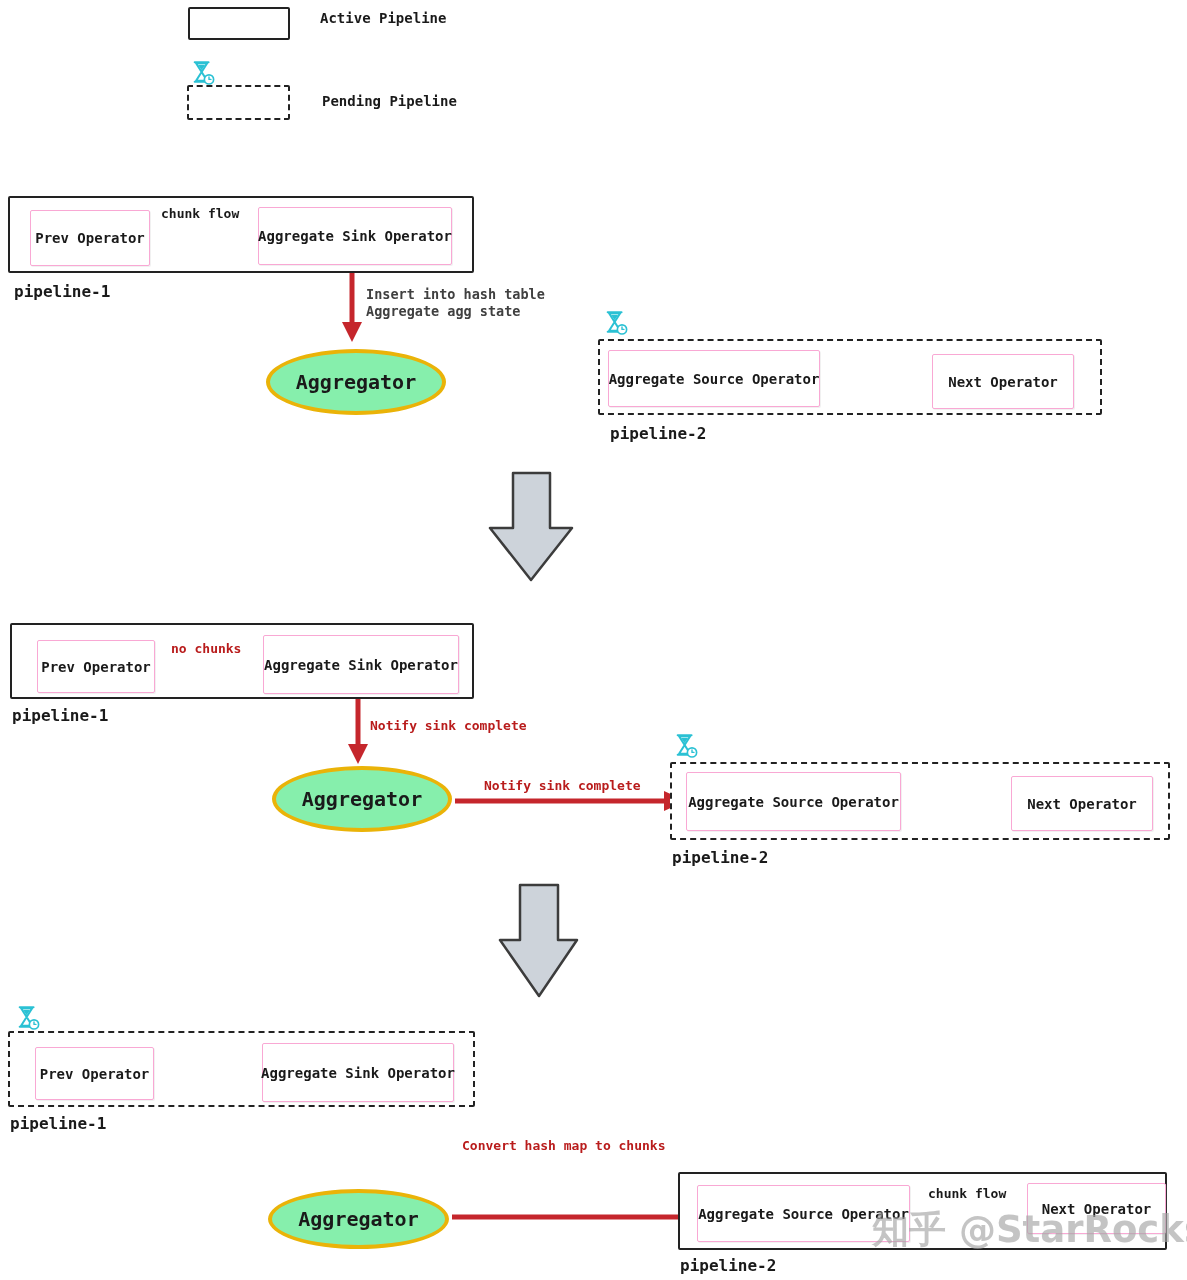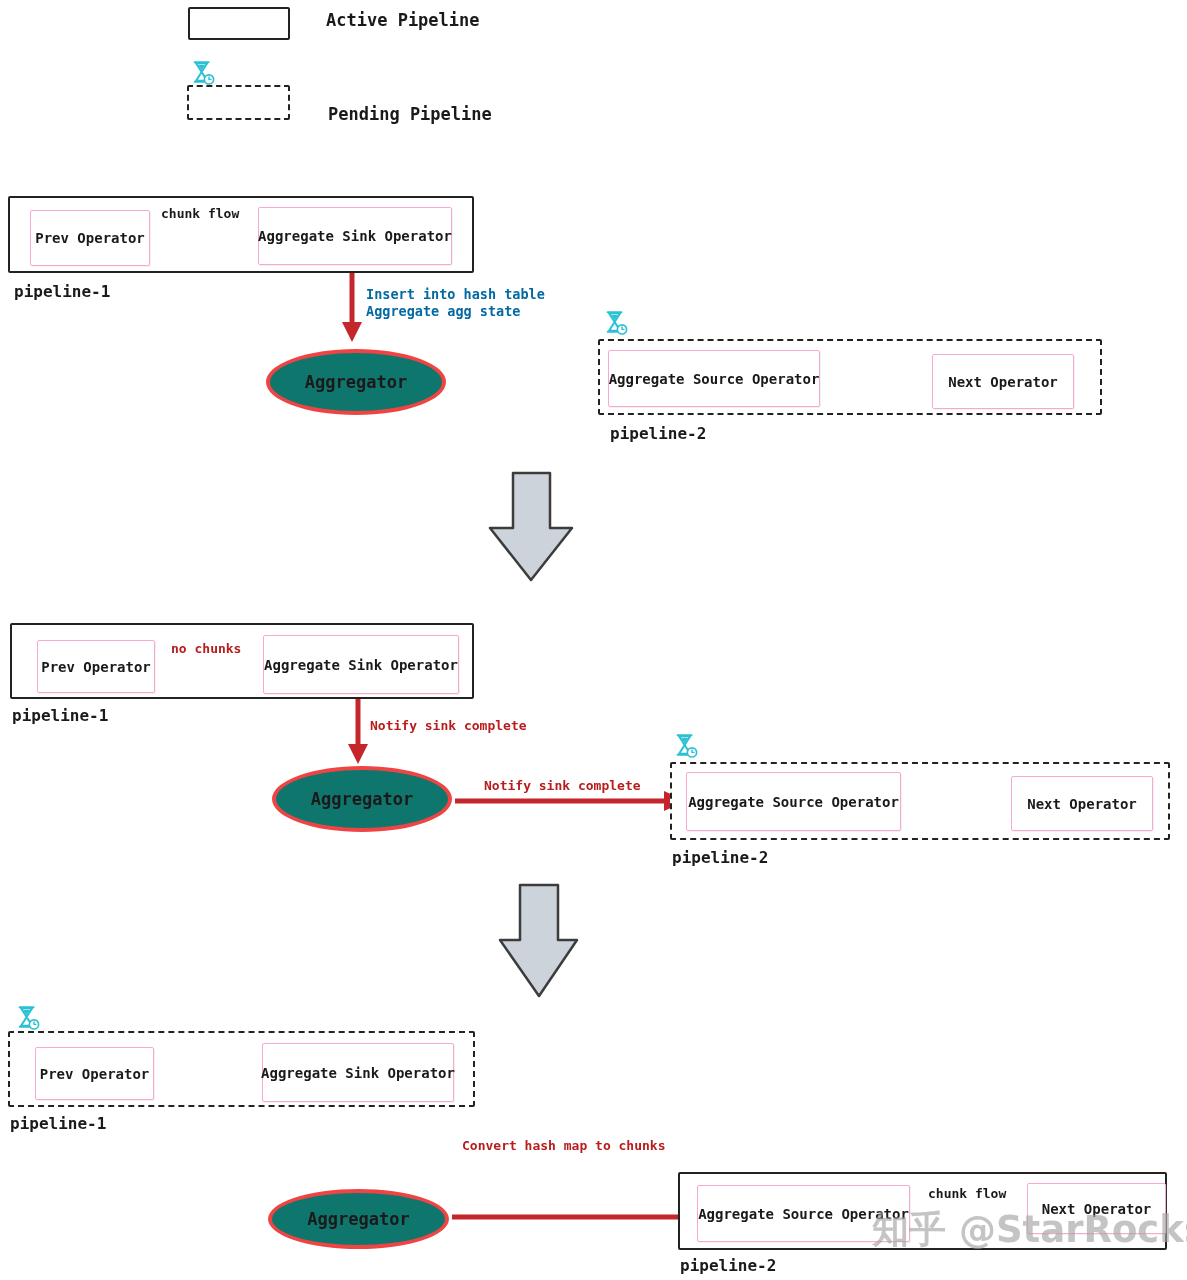--- a/index.html
+++ b/index.html
@@ -13,28 +13,28 @@
     display:flex;align-items:center;justify-content:center;
     font-size:14px;white-space:nowrap;box-shadow:1px 1px 0 #9992;
   }
   .outer{
     position:absolute;border:2px solid #222;background:#fff;border-radius:2px;
   }
   .outer.dashed{border:2px dashed #222;}
   .pipe-label{position:absolute;font-size:16px;letter-spacing:0px;text-align:right;}
   .flow-label{position:absolute;font-size:13px;white-space:nowrap;}
   .flow-label.red{color:#b91c1c;}
-  .red-note{position:absolute;font-size:13.5px;color:#0369a1;line-height:17px;white-space:nowrap;}
+  .red-note{position:absolute;font-size:13.5px;color:#404040;line-height:17px;white-space:nowrap;}
   .ellipse{
-    position:absolute;border:4px solid #ef4444;border-radius:50%;background:#0f766e;
-    display:flex;align-items:center;justify-content:center;font-size:17px;
+    position:absolute;border:4px solid #eab308;border-radius:50%;background:#86efac;
+    display:flex;align-items:center;justify-content:center;font-size:20px;
   }
   .legend-rect-solid{position:absolute;border:2px solid #222;border-radius:2px;background:#fff;}
   .legend-rect-dashed{position:absolute;border:2px dashed #222;border-radius:2px;background:#fff;}
-  .legend-label{position:absolute;font-size:17px;white-space:nowrap;margin-left:6px;}
+  .legend-label{position:absolute;font-size:14px;white-space:nowrap;}
   .hourglass{position:absolute;width:24px;height:27px;}
   #arrow-layer{position:absolute;left:0;top:0;width:1187px;height:1280px;pointer-events:none;}
   .watermark{
     position:absolute;font-size:37px;color:rgba(165,165,165,0.65);
     font-family:"DejaVu Sans","Liberation Sans",sans-serif;font-weight:bold;white-space:nowrap;
   }
 </style>
 </head>
 <body>
 
@@ -108,21 +108,21 @@
     <g stroke="#2bc1d4" stroke-width="2.2" fill="none" stroke-linejoin="round" stroke-linecap="round">
       <path d="M4 3 h15"></path>
         <path d="M4 24 h15"></path>
       <path d="M5.5 4 L17.5 4 L11.5 13.5 L5.5 23 L17.5 23 L11.5 13.5 Z"></path>
     </g>
     <path d="M7.5 5.5 h8 l-4 6 z" fill="#2bc1d4"></path>
     <circle cx="19.5" cy="21.5" r="5" fill="#fff" stroke="#2bc1d4" stroke-width="1.8"></circle>
     <path d="M19.5 21.5 v-2.6 M19.5 21.5 h2.1" stroke="#2bc1d4" stroke-width="1.5" fill="none" stroke-linecap="round"></path>
   </svg>
   <div class="legend-rect-dashed" style="left:187px;top:85px;width:99px;height:31px;"></div>
-  <div class="legend-label" style="left:322px;top:104px;">Pending Pipeline</div>
+  <div class="legend-label" style="left:322px;top:93px;">Pending Pipeline</div>
 
   <div class="outer" style="left:8px;top:196px;width:462px;height:73px;"></div>
   <div class="box" style="left:30px;top:210px;width:118px;height:54px;">Prev Operator</div>
   <div class="flow-label" style="left:161px;top:206px;">chunk flow</div>
   <div class="box" style="left:258px;top:207px;width:192px;height:56px;">Aggregate Sink Operator</div>
   <div class="pipe-label" style="left:14px;top:282px;">pipeline-1</div>
 
   <div class="red-note" style="left:366px;top:286px;">
     <div>Insert into hash table</div>
     <div>Aggregate agg state</div>

